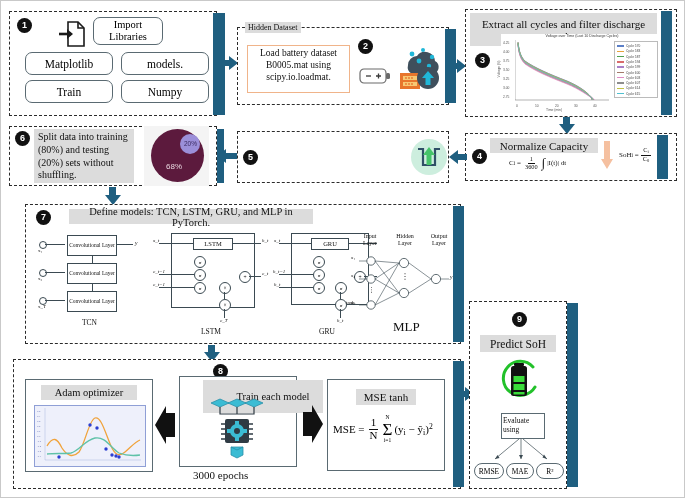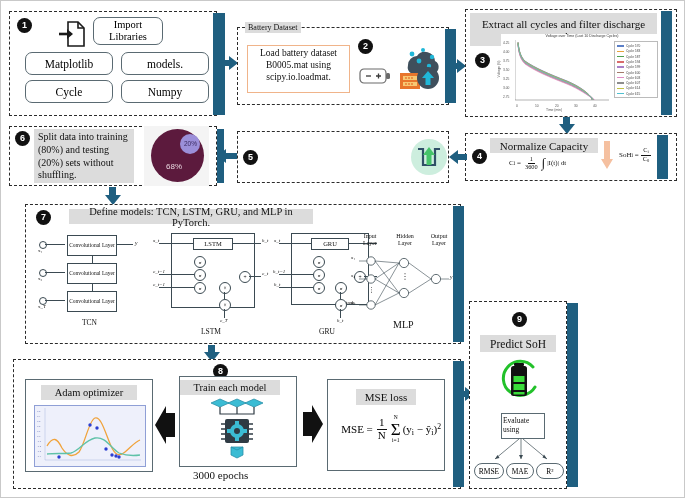--- a/index.html
+++ b/index.html
@@ -78,29 +78,29 @@
     <path d="M11 3 h10 l6 6 v18 h-16 z" fill="#fff" stroke="#1a1a1a" stroke-width="1.6"></path>
     <path d="M21 3 v6 h6" fill="none" stroke="#1a1a1a" stroke-width="1.6"></path>
     <path d="M2 15 h12" stroke="#1a1a1a" stroke-width="2.6"></path>
     <path d="M10 10 l6 5 l-6 5 z" fill="#1a1a1a"></path>
   </svg>
 
   <div class="rbox" style="left:92px;top:16px;width:70px;height:28px;font-size:10.5px;line-height:1.1;">Import Libraries</div>
 
   <div class="rbox" style="left:24px;top:51px;width:88px;height:23px;font-size:11.5px;">Matplotlib</div>
   <div class="rbox" style="left:120px;top:51px;width:88px;height:23px;font-size:11.5px;">models.</div>
-  <div class="rbox" style="left:24px;top:79px;width:88px;height:23px;font-size:11.5px;">Cycle</div>
+  <div class="rbox" style="left:24px;top:79px;width:88px;height:23px;font-size:11.5px;">Train</div>
   <div class="rbox" style="left:120px;top:79px;width:88px;height:23px;font-size:11.5px;">Numpy</div>
 
   <div class="bluebar" style="left:212px;top:12px;width:12px;height:102px;"></div>
   <div class="stem-h" style="left:218px;top:59px;width:12px;"></div>
   <div class="arr-r" style="left:228px;top:55px;"></div>
 
   <div class="dashbox" style="left:236px;top:26px;width:212px;height:78px;"></div>
-  <div class="lbl" style="left:244px;top:21px;font-size:8px;background:#dcdcdc;padding:1px 3px;">Battery Dataset</div>
+  <div class="lbl" style="left:244px;top:21px;font-size:8px;background:#dcdcdc;padding:1px 3px;">Hidden Dataset</div>
   <div class="badge" style="left:357px;top:38px;">2</div>
 
   <div class="plainbox" style="left:246px;top:44px;width:103px;height:48px;border:1.3px solid #f0b48a;"></div>
   <div class="lbl" style="left:248px;top:47px;width:99px;font-size:9.5px;line-height:1.25;text-align:center;">Load battery dataset B0005.mat using scipy.io.loadmat.</div>
 
   <svg style="position:absolute;left:358px;top:66px;" width="32" height="18" viewBox="0 0 32 18">
     <rect x="1" y="2" width="26" height="14" rx="4" fill="#fff" stroke="#6a6a6a" stroke-width="1.2"></rect>
     <rect x="27" y="6" width="4" height="6" rx="1.5" fill="#6a6a6a"></rect>
     <path d="M7 9 h5" stroke="#3a3a3a" stroke-width="1.3"></path>
     <path d="M17 9 h5 M19.5 6.5 v5" stroke="#3a3a3a" stroke-width="1.3"></path>
@@ -381,21 +381,21 @@
         <circle cx="55" cy="62" r="4.6"></circle>
         <circle cx="87" cy="48" r="4.6"></circle>
       </g>
     </svg>
     <div class="lbl" style="left:2px;top:24px;font-size:5px;font-style:italic;">x₁</div>
     <div class="lbl" style="left:2px;top:42px;font-size:5px;font-style:italic;">x₂</div>
     <div class="lbl" style="left:2px;top:68px;font-size:5px;font-style:italic;">xₙ</div>
     <div class="lbl" style="left:19px;top:55px;font-size:7px;">⋮</div>
     <div class="lbl" style="left:52px;top:41px;font-size:8px;">⋮</div>
     <div class="lbl" style="left:101px;top:43px;font-size:5.5px;font-style:italic;">y</div>
-    <div class="lbl" style="left:44px;top:88px;font-size:10px;">MLP</div>
+    <div class="lbl" style="left:44px;top:88px;font-size:13px;">MLP</div>
   </div>
 
   <div class="bluebar" style="left:452px;top:205px;width:11px;height:136px;"></div>
 
   <div class="stem-v" style="left:207px;top:344px;height:9px;"></div>
   <div class="arr-d" style="left:203px;top:351px;"></div>
 
   <div class="dashbox" style="left:12px;top:358px;width:448px;height:130px;"></div>
   <div class="badge" style="left:212px;top:363px;">8</div>
 
@@ -431,21 +431,21 @@
         <text x="2" y="51">-0.4</text>
       </g>
     </svg>
   </div>
 
   <svg class="blkarr" style="position:absolute;left:152px;top:404px;" width="24" height="40" viewBox="0 0 24 40">
     <path d="M22 8 h-9 v-7 l-11 19 l11 19 v-7 h9 z" fill="#111"></path>
   </svg>
 
   <div class="plainbox" style="left:178px;top:375px;width:118px;height:91px;"></div>
-  <div class="greyhead" style="left:179px;top:379px;width:100px;height:15px;font-size:10.5px;">Train each model</div>
+  <div class="greyhead" style="left:202px;top:379px;width:100px;height:33px;font-size:10.5px;padding-left:20px;">Train each model</div>
 
   <svg style="position:absolute;left:196px;top:396px;" width="80" height="64" viewBox="0 0 80 64">
     <g fill="#3bbcd4" stroke="#2a8fa8" stroke-width="0.8">
       <path d="M14 6 l9 -4 l9 4 l-9 4 z"></path>
       <path d="M31 6 l9 -4 l9 4 l-9 4 z"></path>
       <path d="M48 6 l9 -4 l9 4 l-9 4 z"></path>
     </g>
     <g stroke="#2f3b44" stroke-width="1.2" fill="none">
       <path d="M23 10 v7 h17"></path>
       <path d="M40 10 v7"></path>
@@ -468,23 +468,23 @@
     <path d="M34 50 l6 3 l6 -3" fill="none" stroke="#2a8fa8" stroke-width="0.8"></path>
   </svg>
 
   <div class="lbl" style="left:192px;top:468px;font-size:11px;">3000  epochs</div>
 
   <svg class="blkarr" style="position:absolute;left:300px;top:403px;" width="24" height="40" viewBox="0 0 24 40">
     <path d="M2 8 h9 v-7 l11 19 l-11 19 v-7 h-9 z" fill="#111"></path>
   </svg>
 
   <div class="plainbox" style="left:326px;top:378px;width:118px;height:92px;"></div>
-  <div class="greyhead" style="left:355px;top:388px;width:60px;height:16px;font-size:11px;">MSE loss</div>
-
-  <div style="position:absolute;left:332px;top:414px;width:108px;display:flex;align-items:center;justify-content:flex-end;font-size:11px;font-family:'Liberation Serif',serif;">
+  <div class="greyhead" style="left:355px;top:388px;width:60px;height:16px;font-size:11px;">MSE tanh</div>
+
+  <div style="position:absolute;left:332px;top:414px;width:108px;display:flex;align-items:center;justify-content:flex-start;font-size:11px;font-family:'Liberation Serif',serif;">
     <span>MSE =</span>
     <span class="frac" style="margin:0 3px;font-size:11px;">
       <span class="num">1</span>
       <span class="den">N</span>
     </span>
     <span style="display:inline-flex;flex-direction:column;align-items:center;line-height:1;">
       <span style="font-size:5.5px;">N</span>
       <span style="font-size:17px;">Σ</span>
       <span style="font-size:5.5px;">i=1</span>
     </span>

